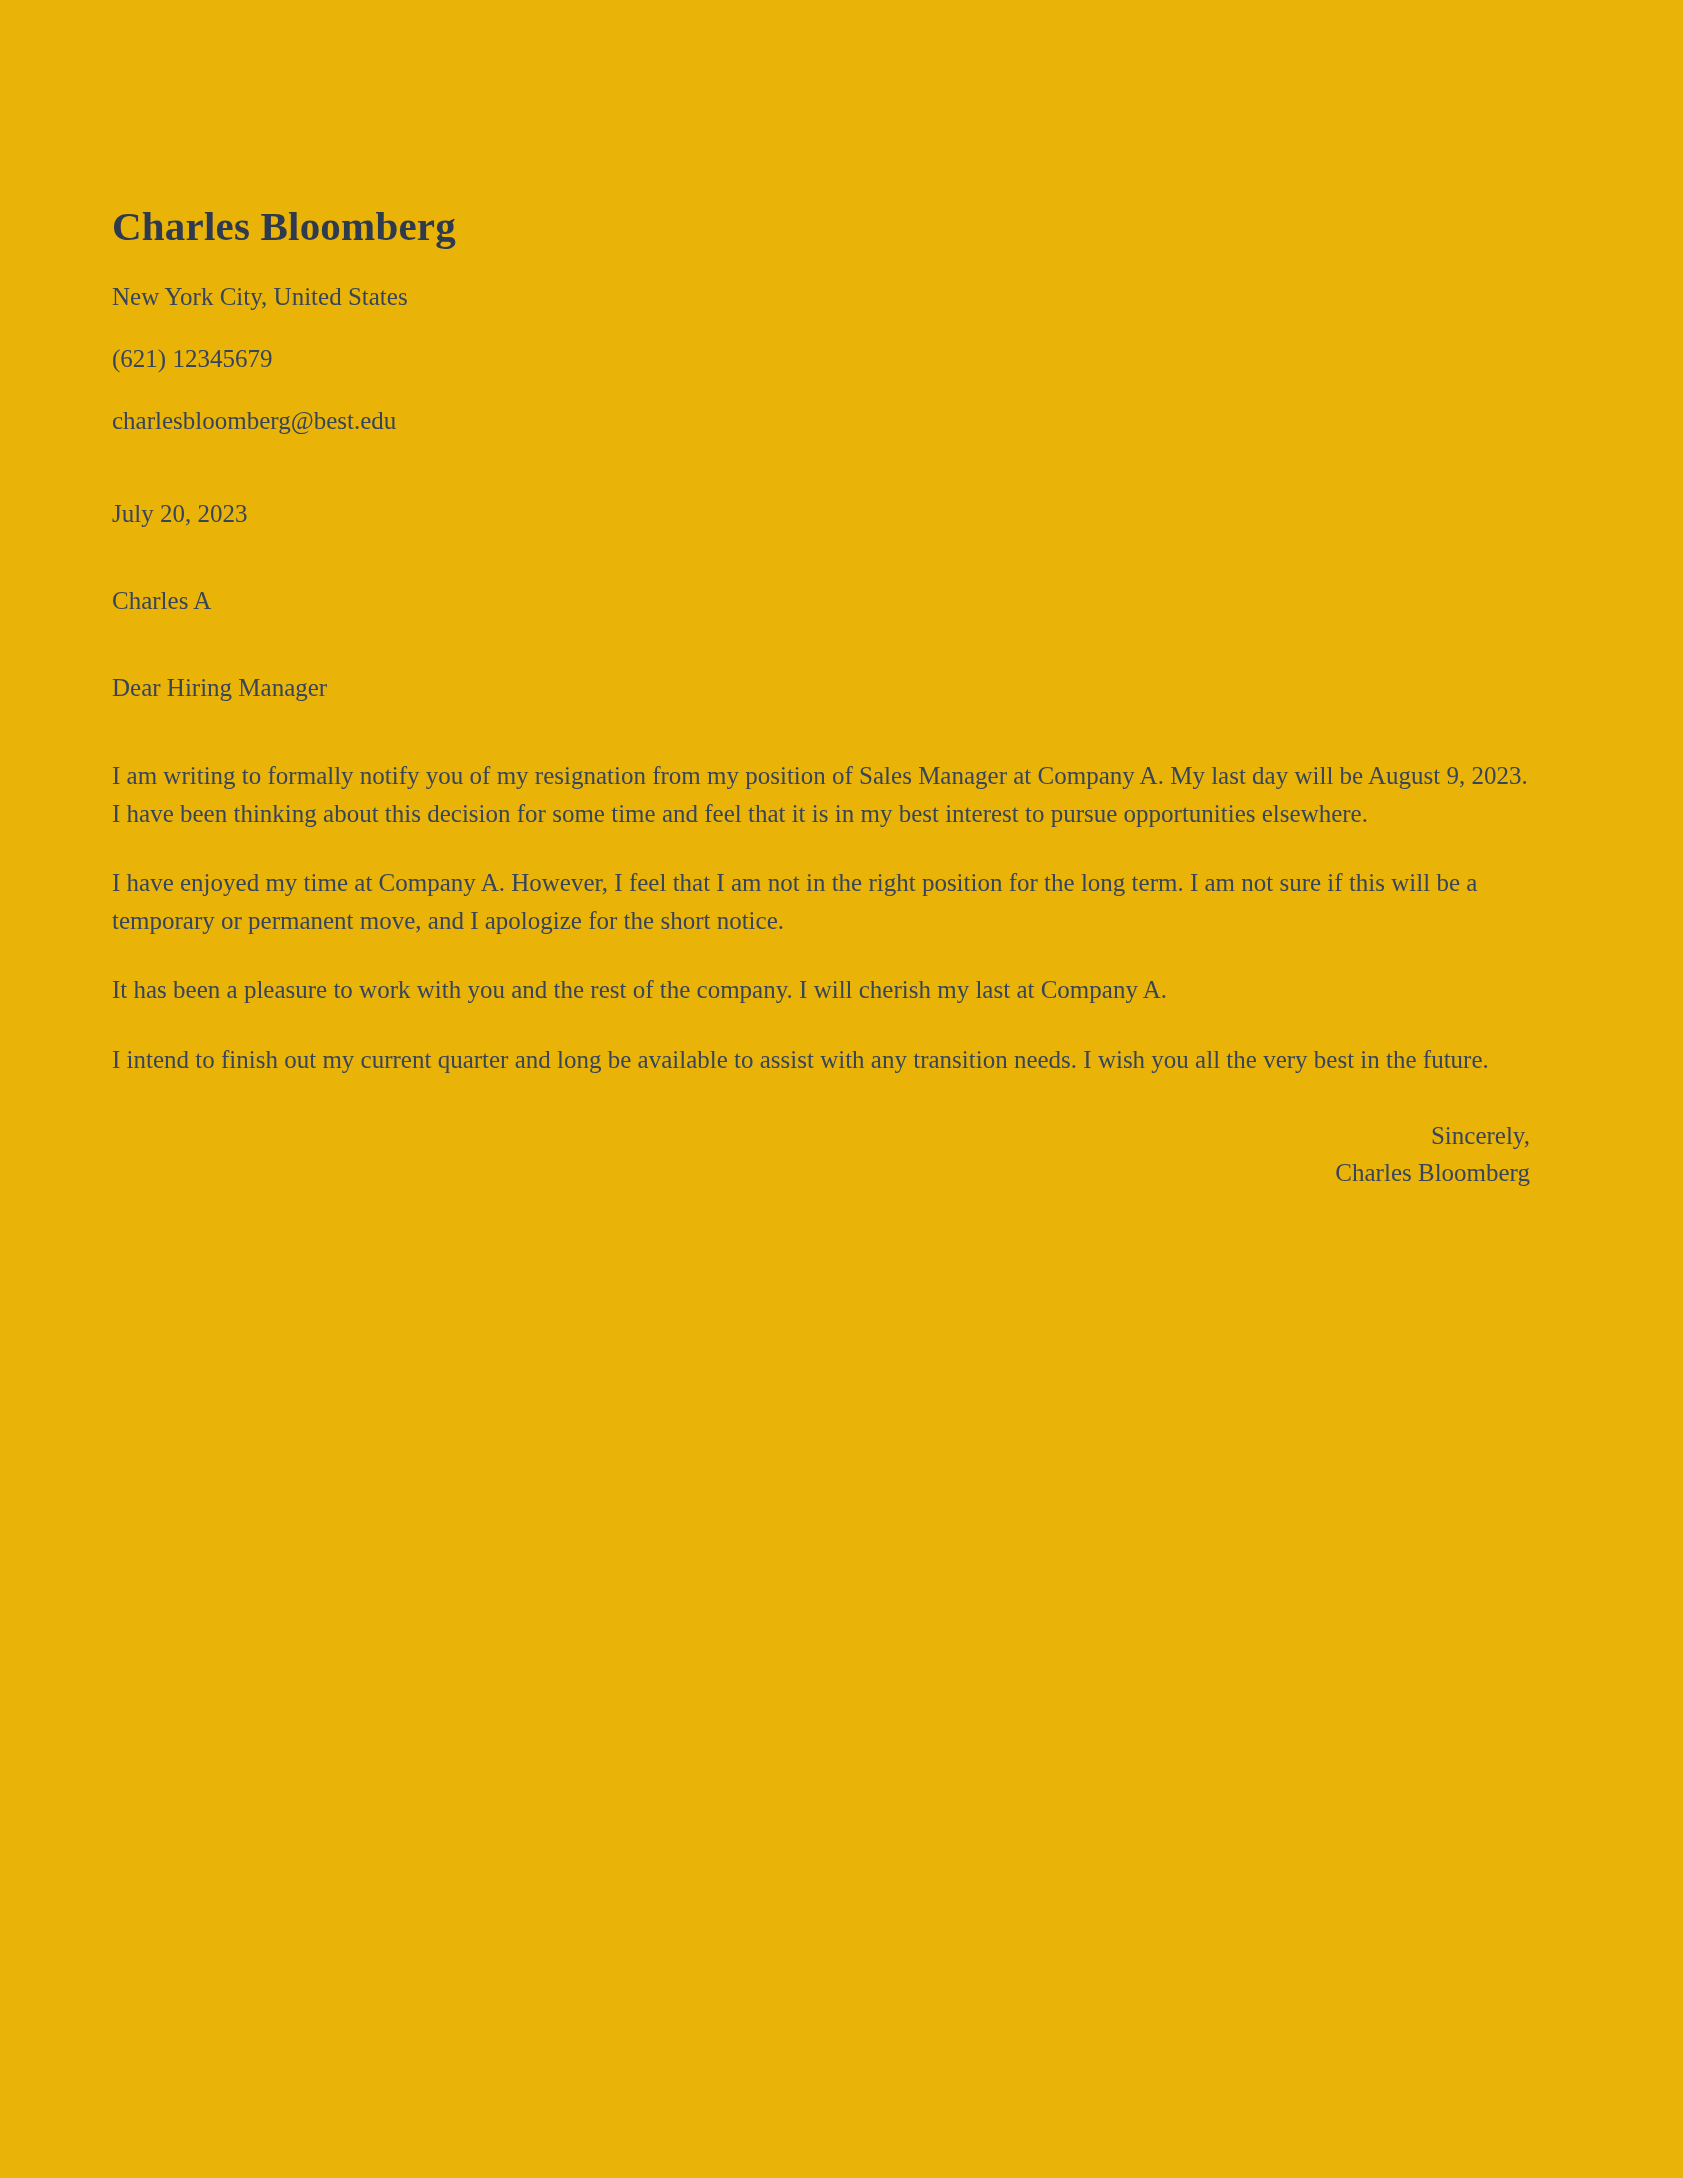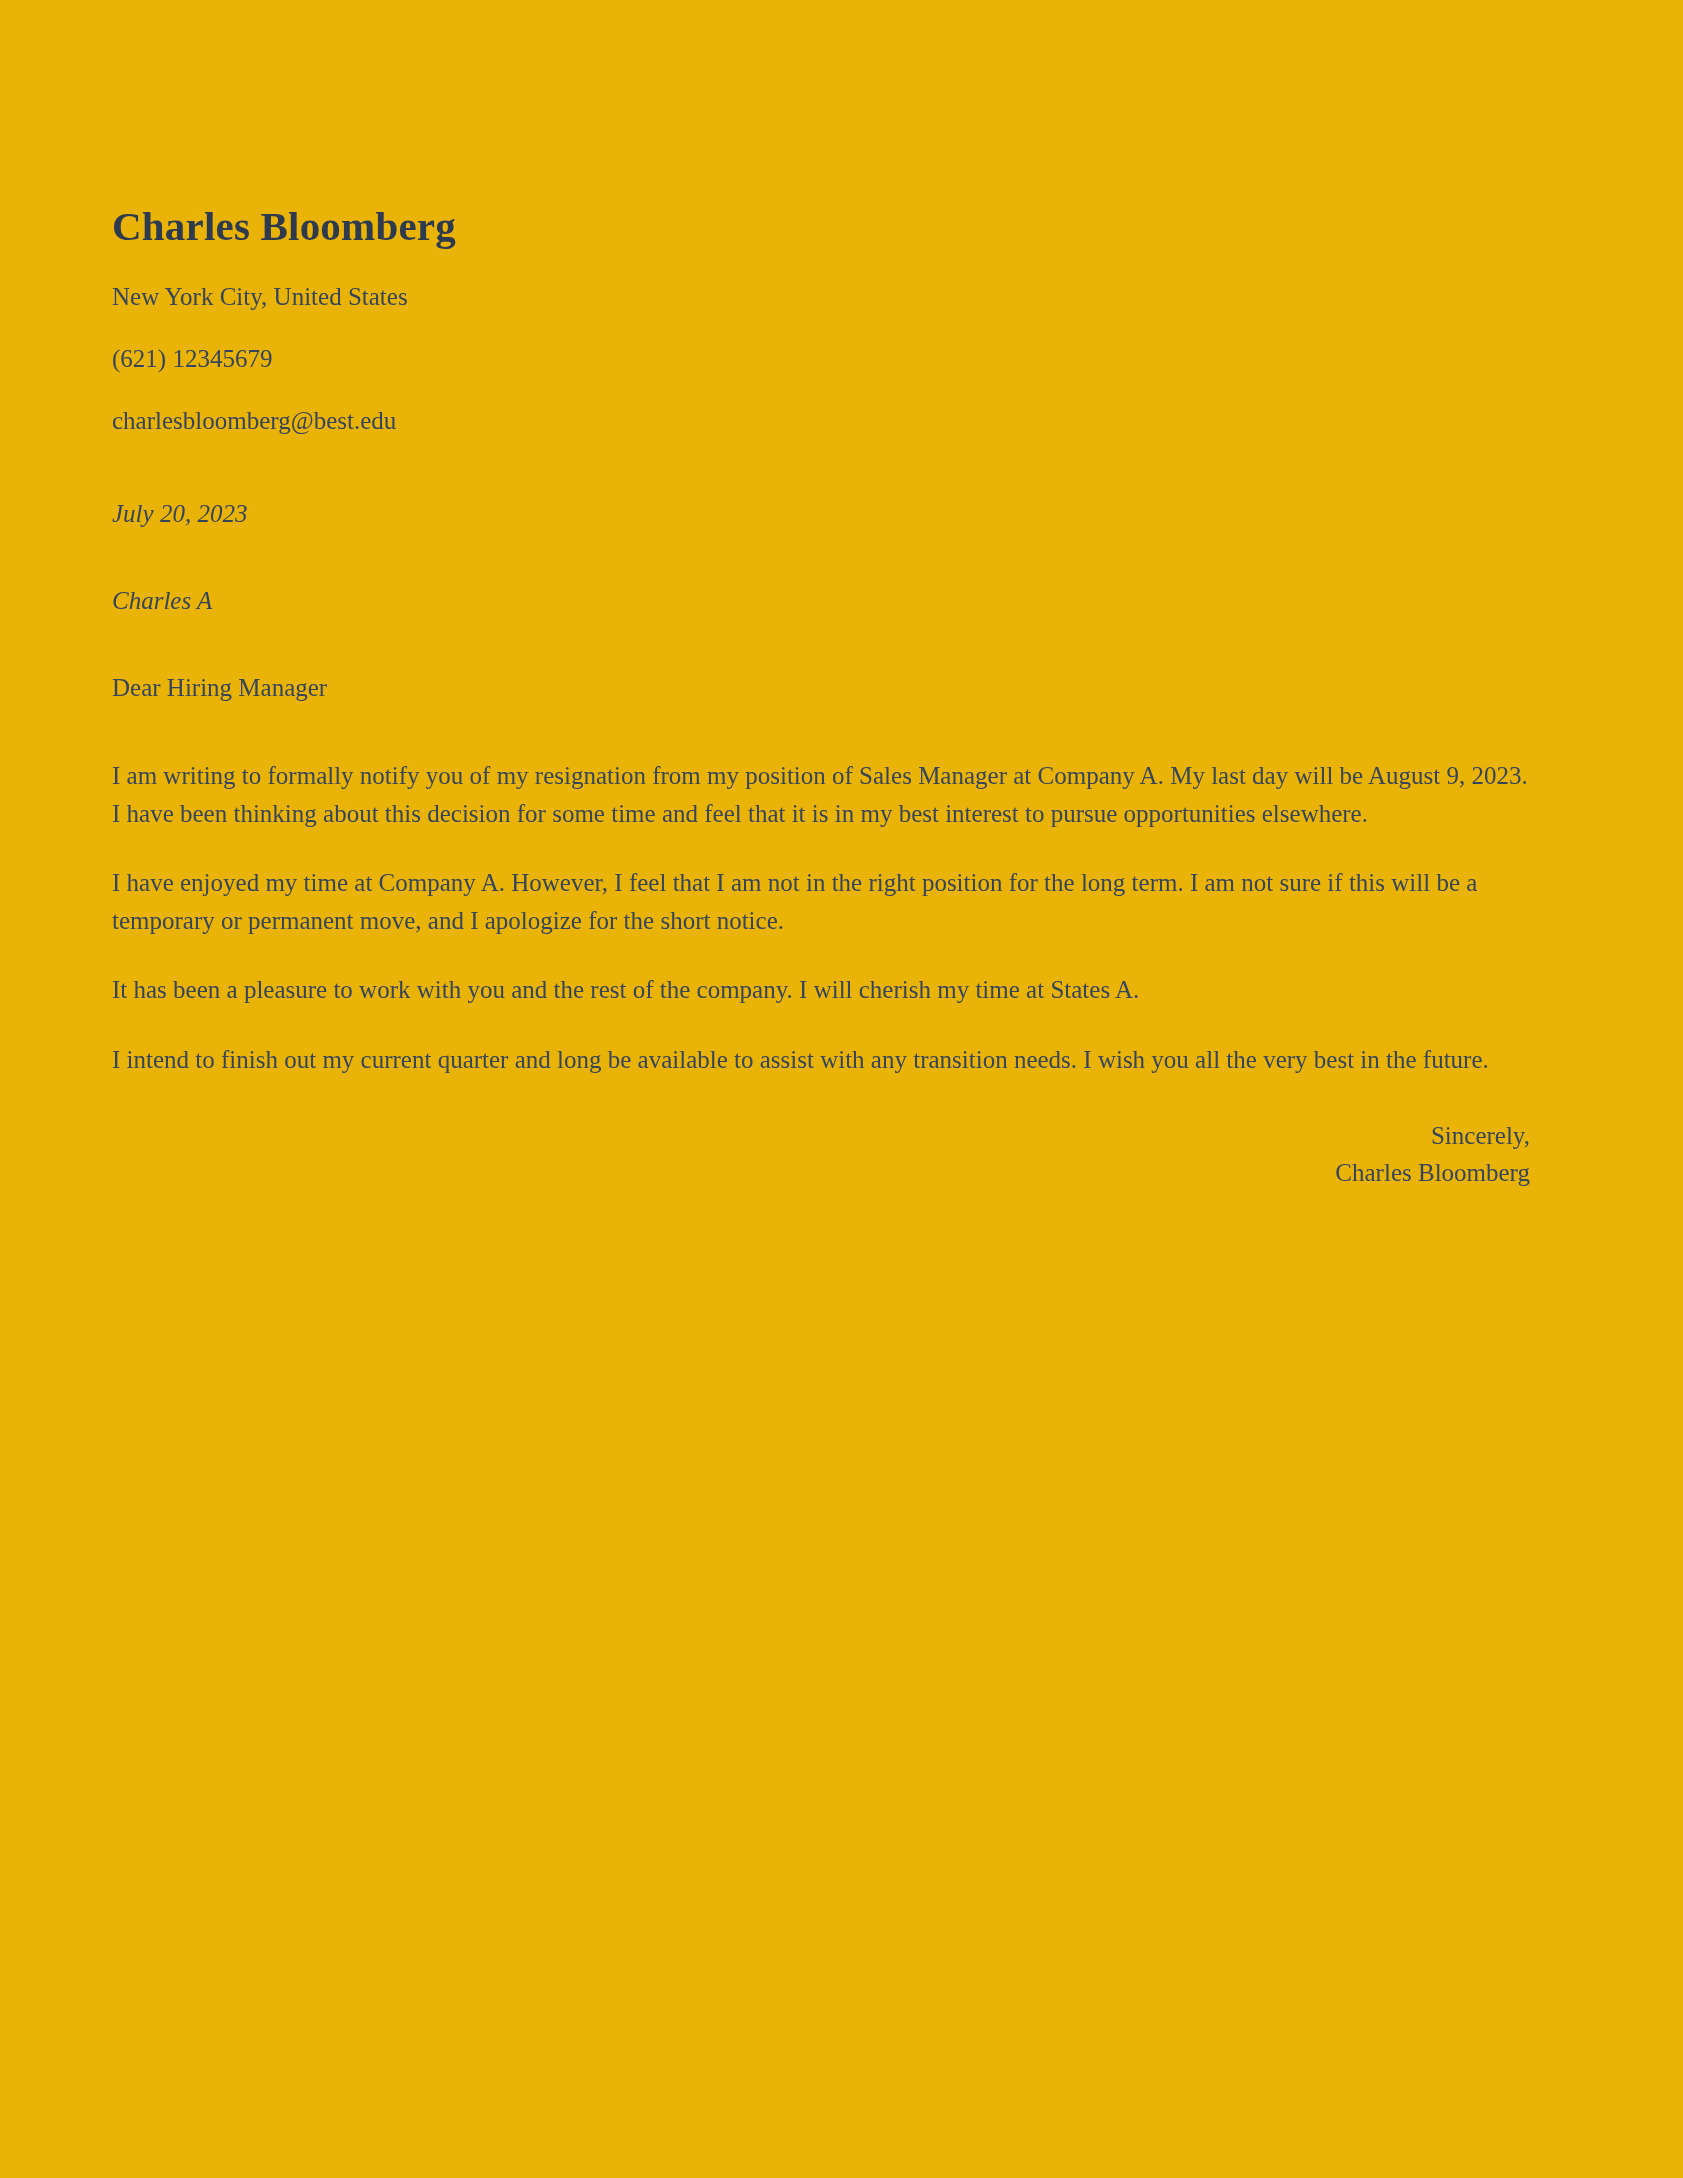--- a/index.html
+++ b/index.html
@@ -42,21 +42,20 @@
     color: #37455a;
     margin: 0 0 37px 0;
     white-space: nowrap;
   }
   .spacer-sm { height: 31px; }
   .meta-line {
     font-size: 25px;
     line-height: 1.0;
     color: #37455a;
     margin: 0 0 62px 0;
-    font-style: italic;
   }
   .salutation {
     font-size: 25px;
     line-height: 1.0;
     color: #37455a;
     margin: 0 0 57px 0;
   }
   .body-par {
     font-size: 25px;
     line-height: 1.5;
@@ -92,21 +91,21 @@
     <div class="meta-line">July 20, 2023</div>
 
     <div class="meta-line">Charles A</div>
 
     <div class="salutation">Dear Hiring Manager</div>
 
     <p class="body-par">I am writing to formally notify you of my resignation from my position of Sales Manager at Company A. My last day will be August 9, 2023. I have been thinking about this decision for some time and feel that it is in my best interest to pursue opportunities elsewhere.</p>
 
     <p class="body-par">I have enjoyed my time at Company A. However, I feel that I am not in the right position for the long term. I am not sure if this will be a temporary or permanent move, and I apologize for the short notice.</p>
 
-    <p class="body-par">It has been a pleasure to work with you and the rest of the company. I will cherish my time at States A.</p>
+    <p class="body-par">It has been a pleasure to work with you and the rest of the company. I will cherish my last at Company A.</p>
 
     <p class="body-par">I intend to finish out my current quarter and long be available to assist with any transition needs. I wish you all the very best in the future.</p>
 
     <div class="closing-block">
       <span class="closing-line">Sincerely,</span>
       <span class="closing-line">Charles Bloomberg</span>
     </div>
 
   </div>
 </div>

